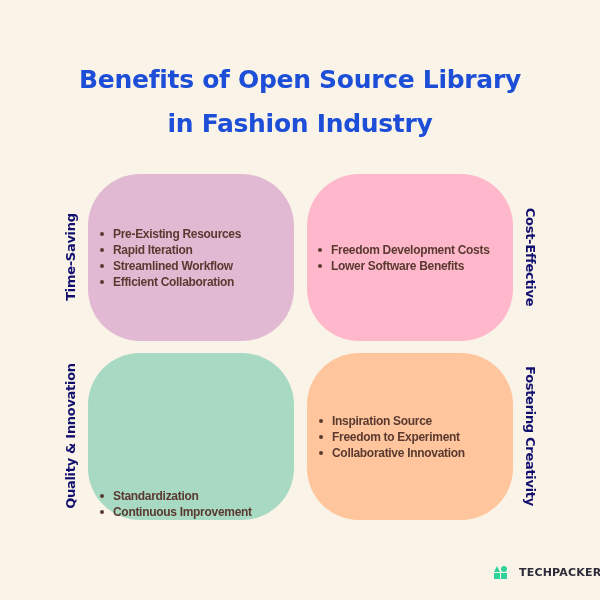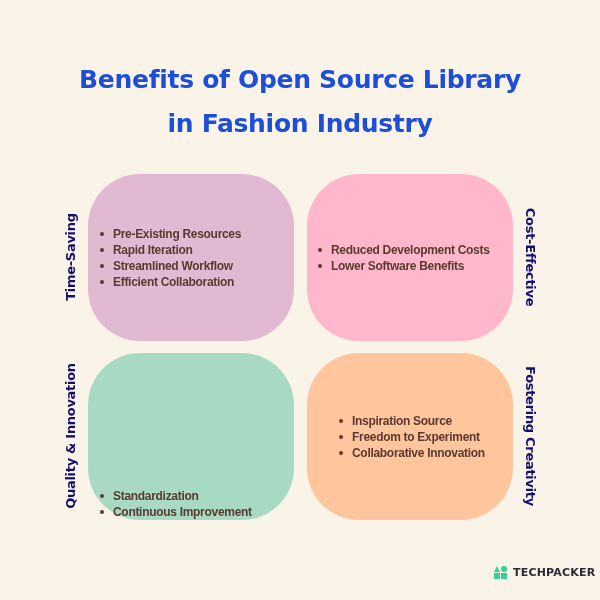--- a/index.html
+++ b/index.html
@@ -45,21 +45,21 @@
       width: 4px; height: 4px;
       border-radius: 50%;
       background: #5a3a30;
     }
     #box-tl { left: 88px; top: 174px; background: #e2b9d3; }
     #box-tl ul { margin-left: 10px; }
     #box-tr { left: 307px; top: 174px; background: #ffb8cb; }
     #box-tr ul { margin-left: 9px; }
     #box-bl { left: 88px; top: 353px; background: #a8d9c2; align-items: flex-end; }
     #box-bl ul { margin-left: 10px; }
-    #box-br { left: 307px; top: 353px; background: #ffc59c; padding-left: 20px; }
+    #box-br { left: 307px; top: 353px; background: #ffc59c; }
     #box-br ul { margin-left: 10px; }
 
     .side-label {
       position: absolute;
       color: #12106e;
       font-family: "DejaVu Sans", sans-serif;
       font-weight: bold;
       font-size: 13px;
       white-space: nowrap;
       letter-spacing: -0.3px;
@@ -73,21 +73,21 @@
     #label-tl { left: 70px; top: 257px; }
     #label-bl { left: 70px; top: 436px; }
     #label-tr { left: 530px; top: 257px; }
     #label-br { left: 530px; top: 436px; }
 
     .brand {
       position: absolute;
       left: 494px; top: 566px;
       display: flex;
       align-items: center;
-      gap: 6px;
+      gap: 12px;
       justify-content: center;
     }
     .brand-logo {
       width: 13px; height: 13px;
       display: grid;
       grid-template-columns: 6px 6px;
       grid-template-rows: 6px 6px;
       gap: 1px;
     }
     .brand-logo span { background: #2dd39a; }
@@ -115,21 +115,21 @@
   <ul>
     <li>Pre-Existing Resources</li>
     <li>Rapid Iteration</li>
     <li>Streamlined Workflow</li>
     <li>Efficient Collaboration</li>
   </ul>
 </div>
 
 <div class="box" id="box-tr">
   <ul>
-    <li>Reduced Development Costs</li>
+    <li>Freedom Development Costs</li>
     <li>Lower Software Benefits</li>
   </ul>
 </div>
 <div class="side-label side-right" id="label-tr">Cost-Effective</div>
 
 <div class="side-label side-left" id="label-bl">Quality &amp; Innovation</div>
 <div class="box" id="box-bl">
   <ul>
     <li>Standardization</li>
     <li>Continuous Improvement</li>

